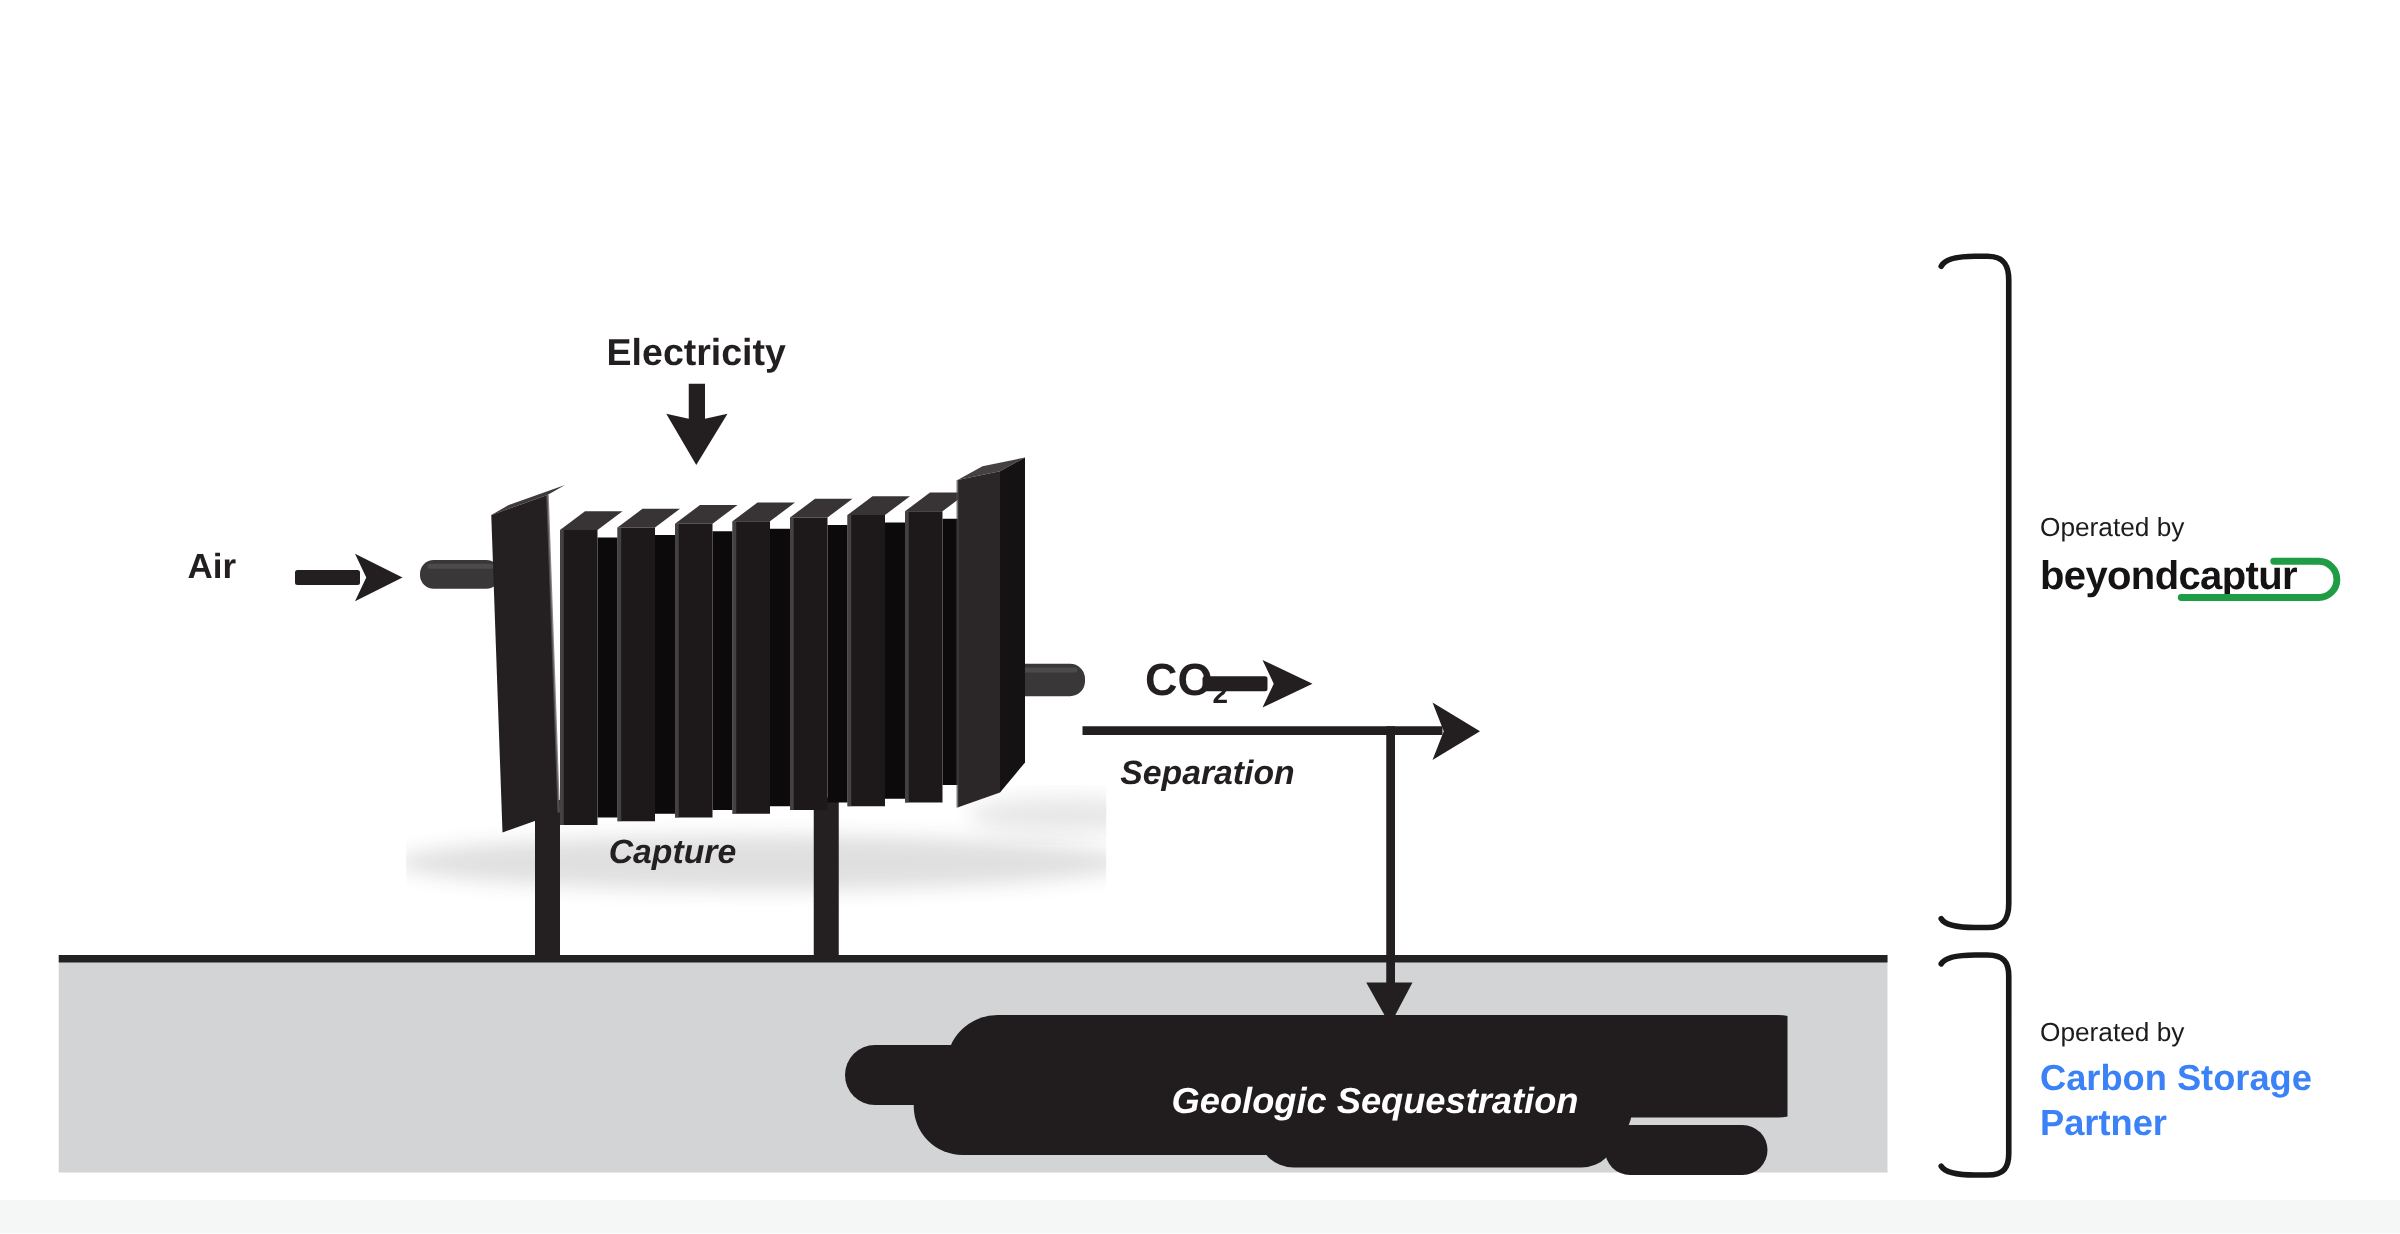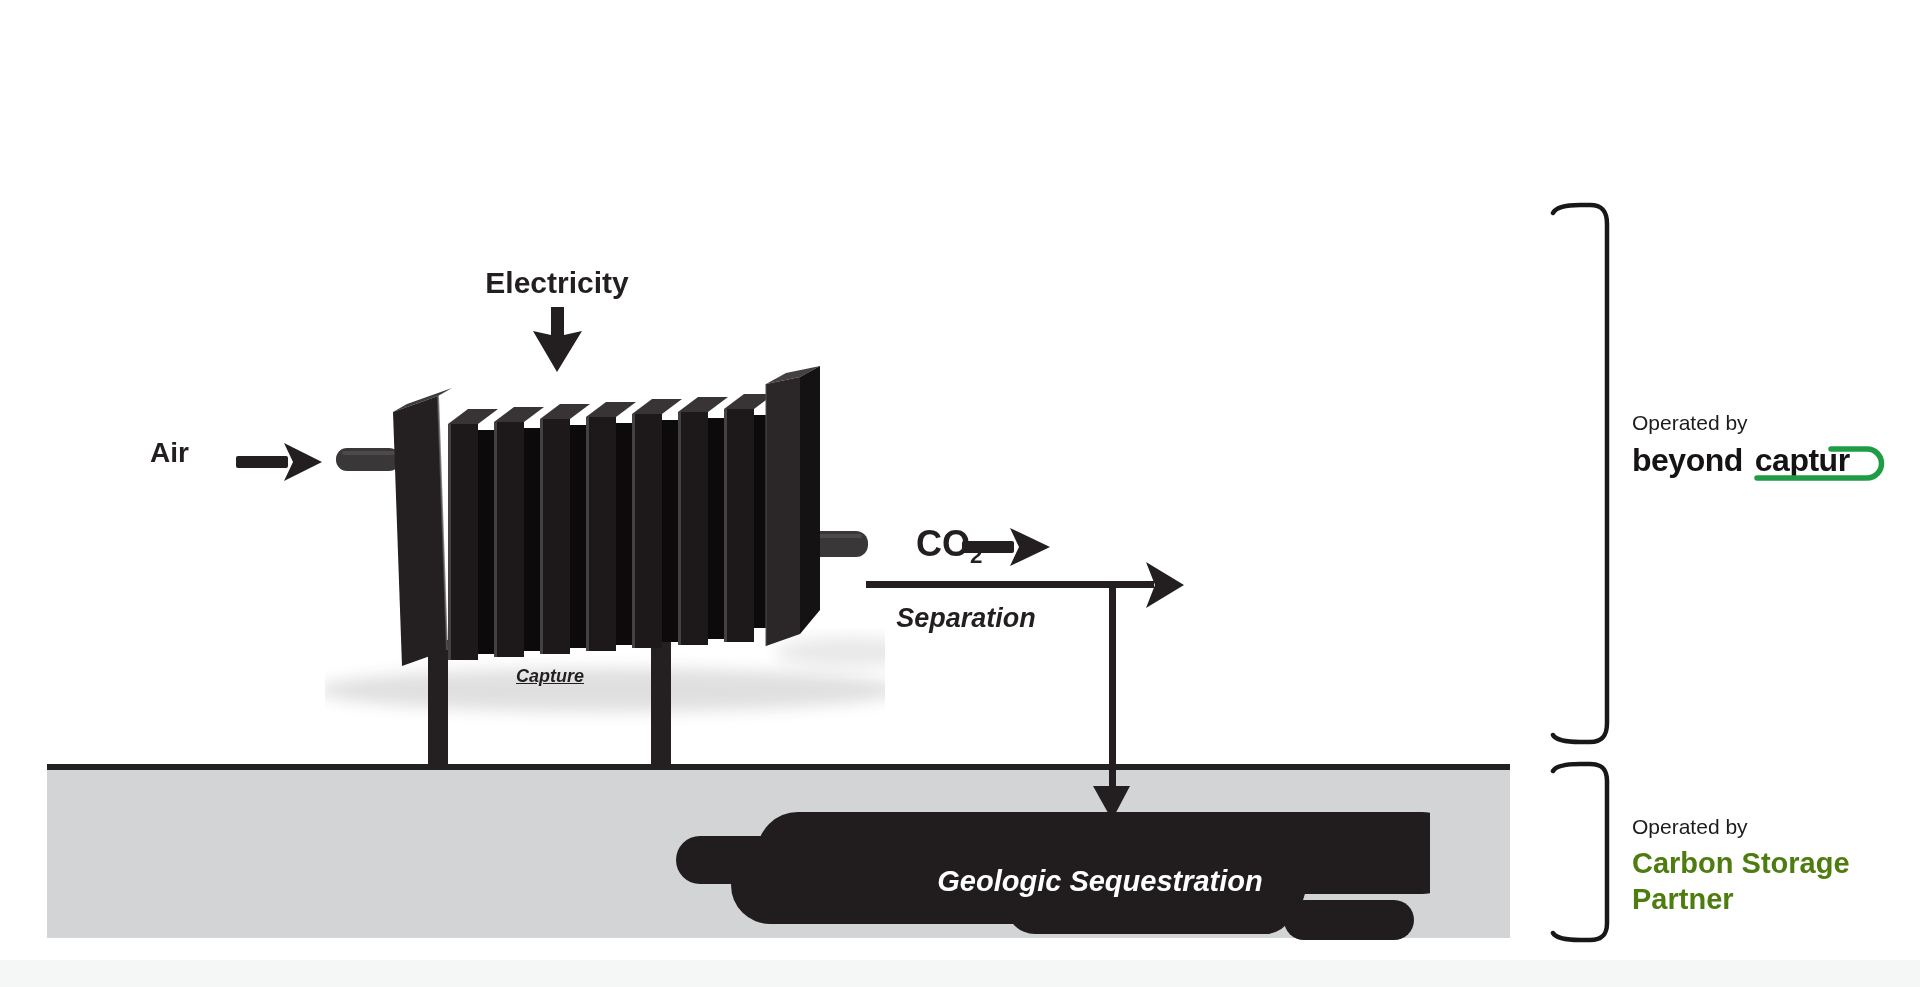--- a/index.html
+++ b/index.html
@@ -19,21 +19,21 @@
     font-size:0.62em;display:inline-block;transform:translateY(0.30em);
     letter-spacing:0;
   }
 
   
   .lbl{font-weight:700;color:#231f20;text-align:center;}
   .lbl-electricity{left:452px;top:266px;width:210px;font-size:30px;}
   .lbl-air{left:150px;top:437px;font-size:28px;text-align:left;}
   .lbl-co2{left:916px;top:523px;font-size:36px;text-align:left;white-space:nowrap;}
   .lbl-separation{left:868px;top:603px;width:196px;font-size:27px;font-style:italic;}
-  .lbl-capture{left:452px;top:666px;width:196px;font-size:18px;font-style:italic;text-decoration:underline;}
+  .lbl-capture{left:440px;top:666px;width:196px;font-size:27px;font-style:italic;}
   .lbl-sequestration{
     left:880px;top:845px;width:440px;font-size:29px;font-style:italic;
     color:#ffffff;z-index:6;margin-top:20px;
   }
 
   
   .ground{
     left:47px;top:764px;width:1463px;height:174px;
     background:#d2d4d6;border-top:6px solid #242122;box-sizing:border-box;z-index:1;
   }
@@ -44,25 +44,25 @@
   .flow-svg{left:840px;top:555px;z-index:4;}
   .reservoir-svg{left:660px;top:800px;z-index:5;}
   .bracket-svg{left:1540px;top:195px;z-index:2;}
   .small-arrow{z-index:4;}
 
   
   .op-block{color:#1c1c1c;}
   .op-top{left:1632px;top:410px;}
   .op-bottom{left:1632px;top:814px;}
   .op-prefix{font-size:21px;font-weight:400;margin:0 0 5px 0;line-height:26px;}
-  .brand-row{display:flex;gap:12px;font-size:32px;font-weight:700;
+  .brand-row{display:flex;font-size:32px;font-weight:700;
     letter-spacing:-0.5px;color:#161314;line-height:38px;}
   .captur-wrap{position:relative;padding-right:26px;}
   .swoosh-svg{position:absolute;left:-6px;top:-1px;overflow:visible;}
-  .op-name{font-size:29px;font-weight:700;line-height:36px;color:#4d7c0f;margin:0;}
+  .op-name{font-size:29px;font-weight:700;line-height:36px;color:#3b82f6;margin:0;}
 </style>
 </head>
 <body>
 
 <div class="stage">
 
 
   <div class="abs ground"></div>
   <div class="abs bottom-strip"></div>
 

